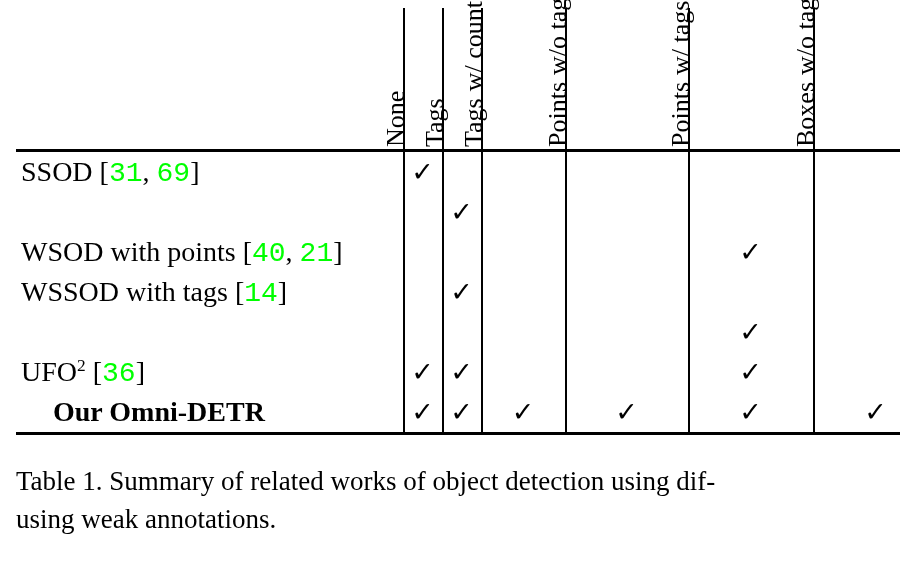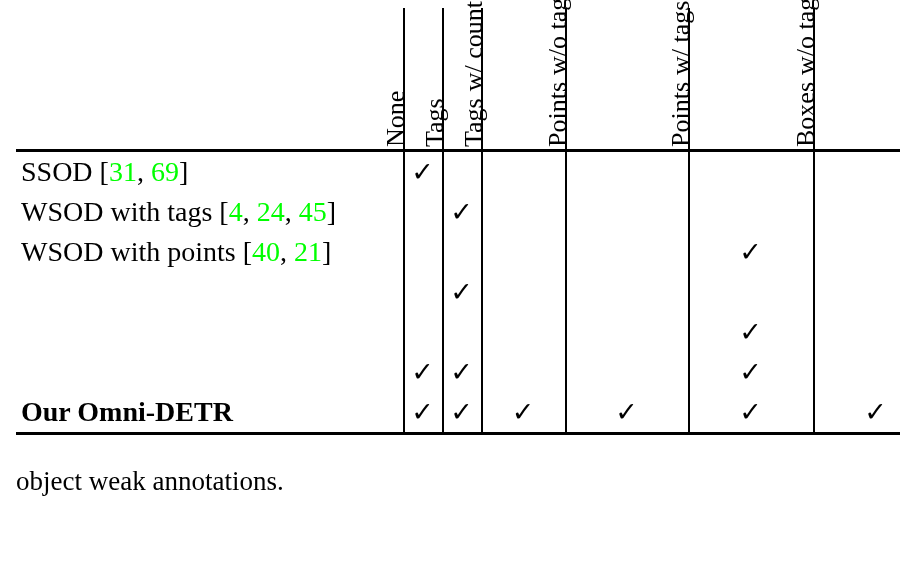--- a/index.html
+++ b/index.html
@@ -93,22 +93,22 @@
     height: 40px;
   }
   .row-label {
     position: absolute;
     left: 5px;
     top: 2px;
     font-size: 28px;
     line-height: 36px;
     white-space: nowrap;
   }
-  .row-label.bold { font-weight: bold; }
-  .cite { color: #00ff00; }
+  .row-label.bold { font-weight: bold; margin-left: 32px; }
+  .cite { color: #00ff00; font-family: Liberation Mono, monospace; }
   sup.sq {
     font-size: 0.62em;
     vertical-align: super;
     line-height: 0;
   }
 
   
   .check {
     position: absolute;
     top: 2px;
@@ -174,47 +174,49 @@
         <div class="vrule" style="left: 672px;"></div>
         <div class="vrule" style="left: 797px;"></div>
       </div>
 
     <div class="rows" id="rows">
         <div class="row">
           <div class="row-label">SSOD [<span class="cite">31</span>, <span class="cite">69</span>]</div>
           <div class="check" style="left: 386.5px;">✓</div>
         </div>
         <div class="row">
-          <div class="row-label">WSOD with tags [<span class="cite">4</span>, <span class="cite">24</span>, <span class="cite">45</span>]</div>
           <div class="check" style="left: 425.5px;">✓</div>
         </div>
         <div class="row">
           <div class="row-label">WSOD with points [<span class="cite">40</span>, <span class="cite">21</span>]</div>
           <div class="check" style="left: 714.5px;">✓</div>
         </div>
         <div class="row">
-          <div class="check" style="left: 425.5px;">✓</div>
-        </div>
-        <div class="row">
-          <div class="check" style="left: 714.5px;">✓</div>
-        </div>
-        <div class="row">
+          <div class="row-label">WSSOD with tags [<span class="cite">14</span>]</div>
+          <div class="check" style="left: 425.5px;">✓</div>
+        </div>
+        <div class="row">
+          <div class="check" style="left: 714.5px;">✓</div>
+        </div>
+        <div class="row">
+          <div class="row-label">UFO<sup class="sq">2</sup> [<span class="cite">36</span>]</div>
           <div class="check" style="left: 386.5px;">✓</div>
           <div class="check" style="left: 425.5px;">✓</div>
           <div class="check" style="left: 714.5px;">✓</div>
         </div>
         <div class="row">
           <div class="row-label bold">Our Omni-DETR</div>
           <div class="check" style="left: 386.5px;">✓</div>
           <div class="check" style="left: 425.5px;">✓</div>
           <div class="check" style="left: 487px;">✓</div>
           <div class="check" style="left: 590.5px;">✓</div>
           <div class="check" style="left: 714.5px;">✓</div>
           <div class="check" style="left: 839.5px;">✓</div>
         </div>
       </div>
   </div>
 
   <div class="caption">
-    <span class="l">object weak annotations.</span>
+    <span class="l">Table 1.  Summary of related works of object detection using dif-</span>
+    <span class="l">using weak annotations.</span>
   </div>
 
 </div>
 
 </body></html>

